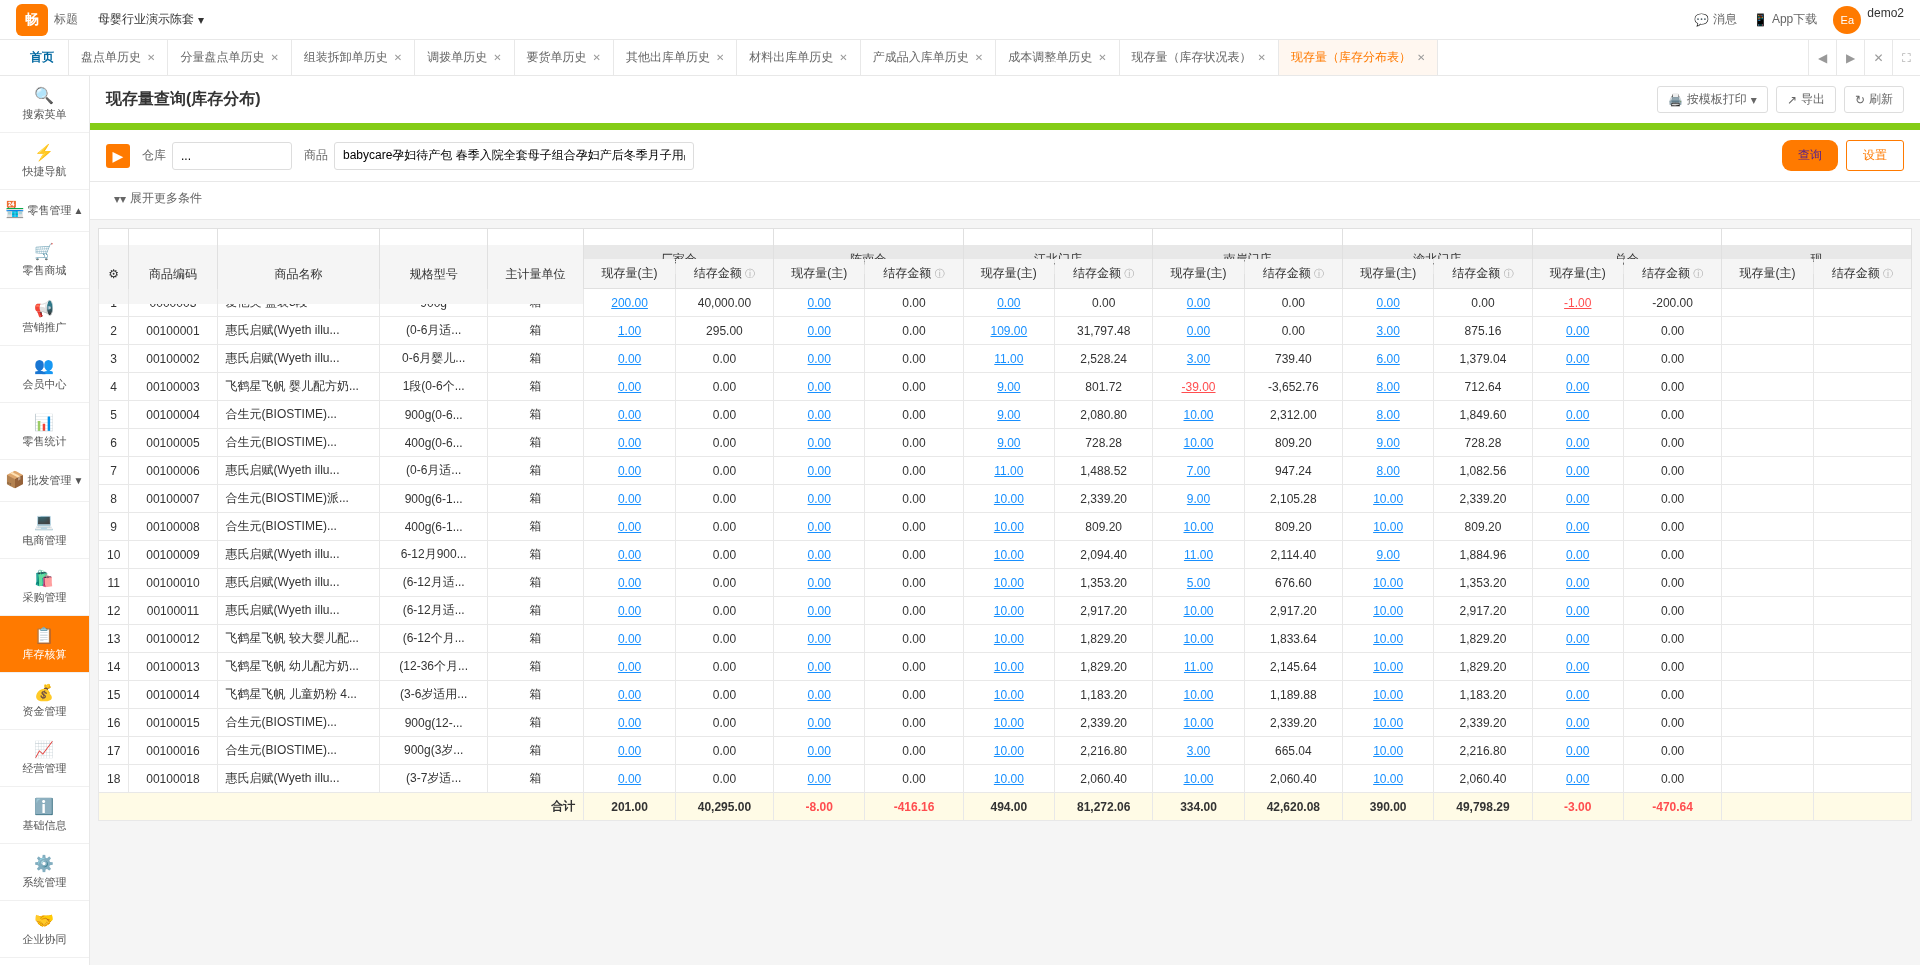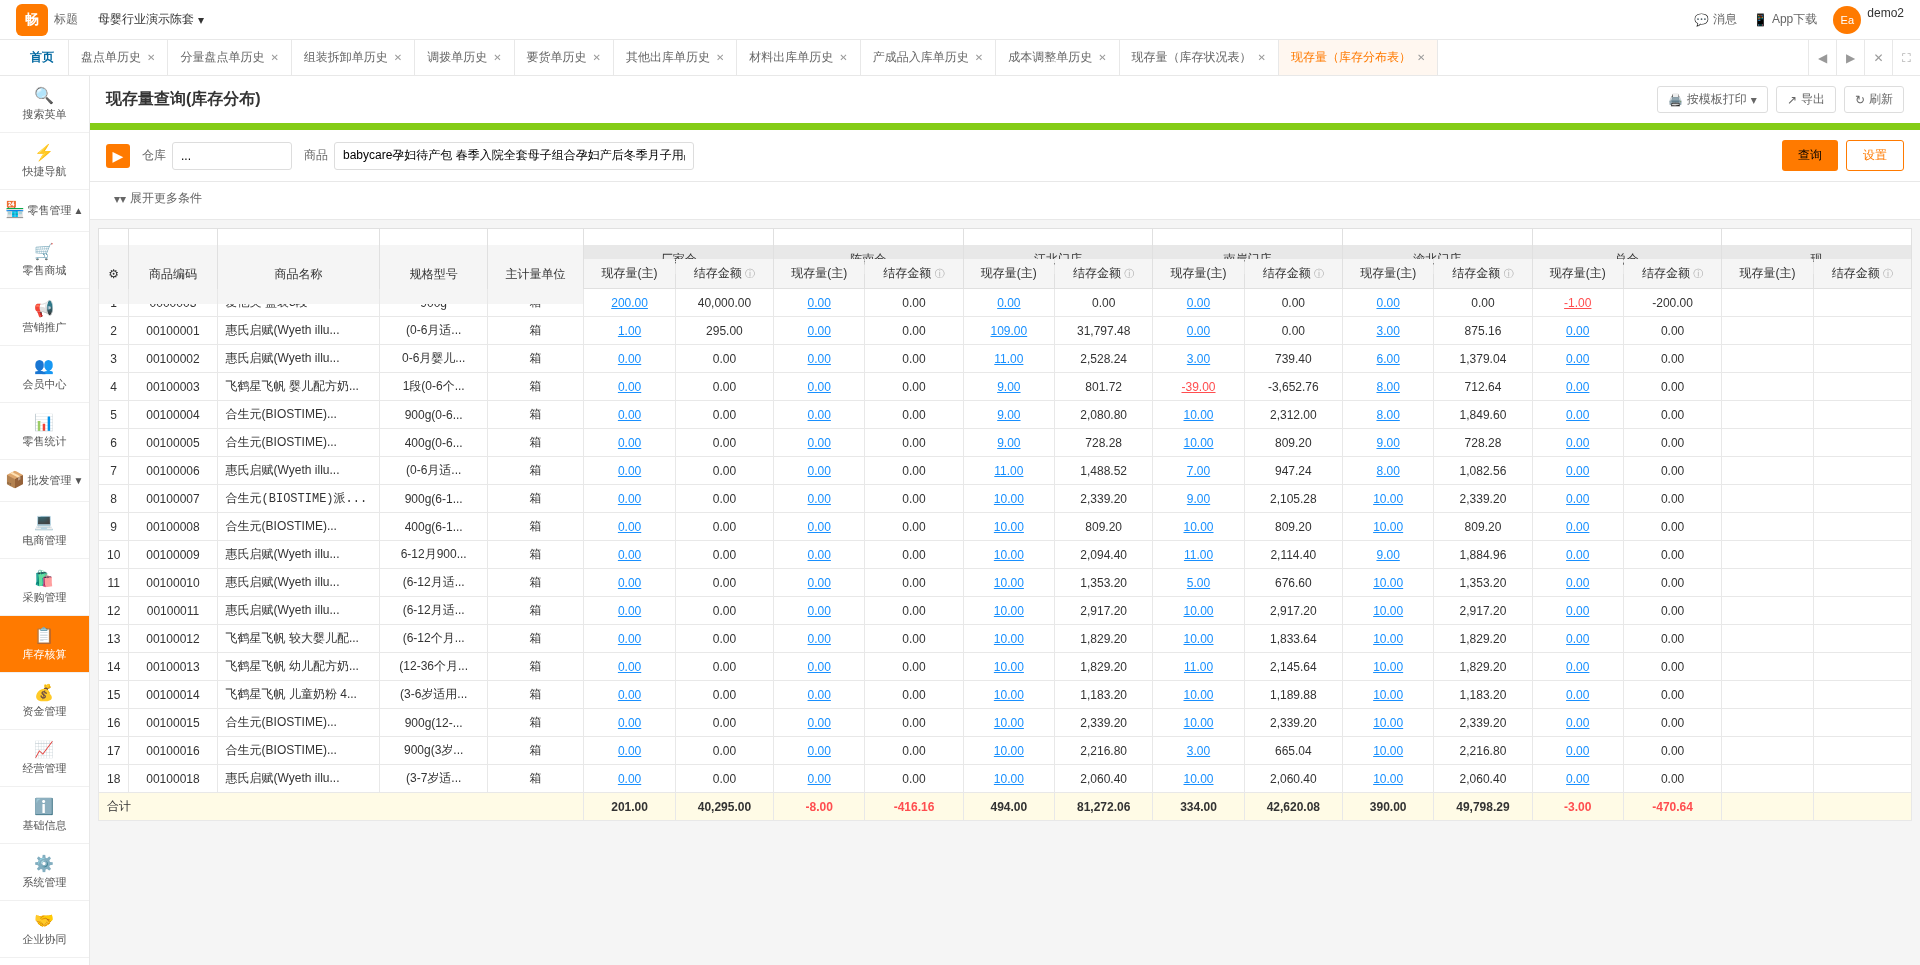--- a/index.html
+++ b/index.html
@@ -127,22 +127,22 @@
     }
     .search-input-wide {
       width: 360px;
     }
     .search-input-color { width: 280px; }
     .expand-conditions {
       display: flex; align-items: center; gap: 4px; color: #666; cursor: pointer;
       font-size: 12px; padding: 4px 8px;
     }
     .btn-query {
-      background: #ff7a00; color: #000000; border: none;
-      padding: 6px 16px; border-radius: 3px; cursor: pointer; font-size: 12px;
+      background: #ff7a00; color: #4c1d95; border: none;
+      padding: 6px 16px; border-radius: 9px; cursor: pointer; font-size: 12px;
     }
     .btn-setting {
       background: #fff; color: #ff7a00; border: 1px solid #ff7a00;
       padding: 6px 16px; border-radius: 3px; cursor: pointer; font-size: 12px;
     }
 
     
     .table-area {
       flex: 1;
       overflow: auto;
@@ -573,21 +573,21 @@
               <td><span class="num-link">8.00</span></td>
               <td>1,082.56</td>
               <td><span class="num-link">0.00</span></td>
               <td class="">0.00</td>
               <td></td>
               <td></td>
             </tr>
             <tr>
               <td>8</td>
               <td>00100007</td>
-              <td style="text-align: left; max-width: 130px; overflow: hidden; text-overflow: ellipsis; font-family: Liberation Mono, monospace;">合生元(BIOSTIME)派...</td>
+              <td style="text-align: left; max-width: 130px; overflow: hidden; text-overflow: ellipsis;">合生元(BIOSTIME)派...</td>
               <td>900g(6-1...</td>
               <td>箱</td>
               <td><span class="num-link">0.00</span></td>
               <td>0.00</td>
               <td><span class="num-link">0.00</span></td>
               <td>0.00</td>
               <td><span class="num-link">10.00</span></td>
               <td>2,339.20</td>
               <td><span class="num-link">9.00</span></td>
               <td class="">2,105.28</td>
@@ -802,21 +802,21 @@
               <td><span class="num-link">10.00</span></td>
               <td class="">2,060.40</td>
               <td><span class="num-link">10.00</span></td>
               <td>2,060.40</td>
               <td><span class="num-link">0.00</span></td>
               <td class="">0.00</td>
               <td></td>
               <td></td>
             </tr>
             <tr class="summary-row">
-              <td colspan="5" style="text-align: left; font-weight: normal;">合计</td>
+              <td colspan="5" style="text-align: right; font-weight: bold;">合计</td>
               <td>201.00</td>
               <td>40,295.00</td>
               <td style="color: rgb(255, 77, 79);">-8.00</td>
               <td style="color: rgb(255, 77, 79);">-416.16</td>
               <td>494.00</td>
               <td>81,272.06</td>
               <td>334.00</td>
               <td>42,620.08</td>
               <td>390.00</td>
               <td>49,798.29</td>

